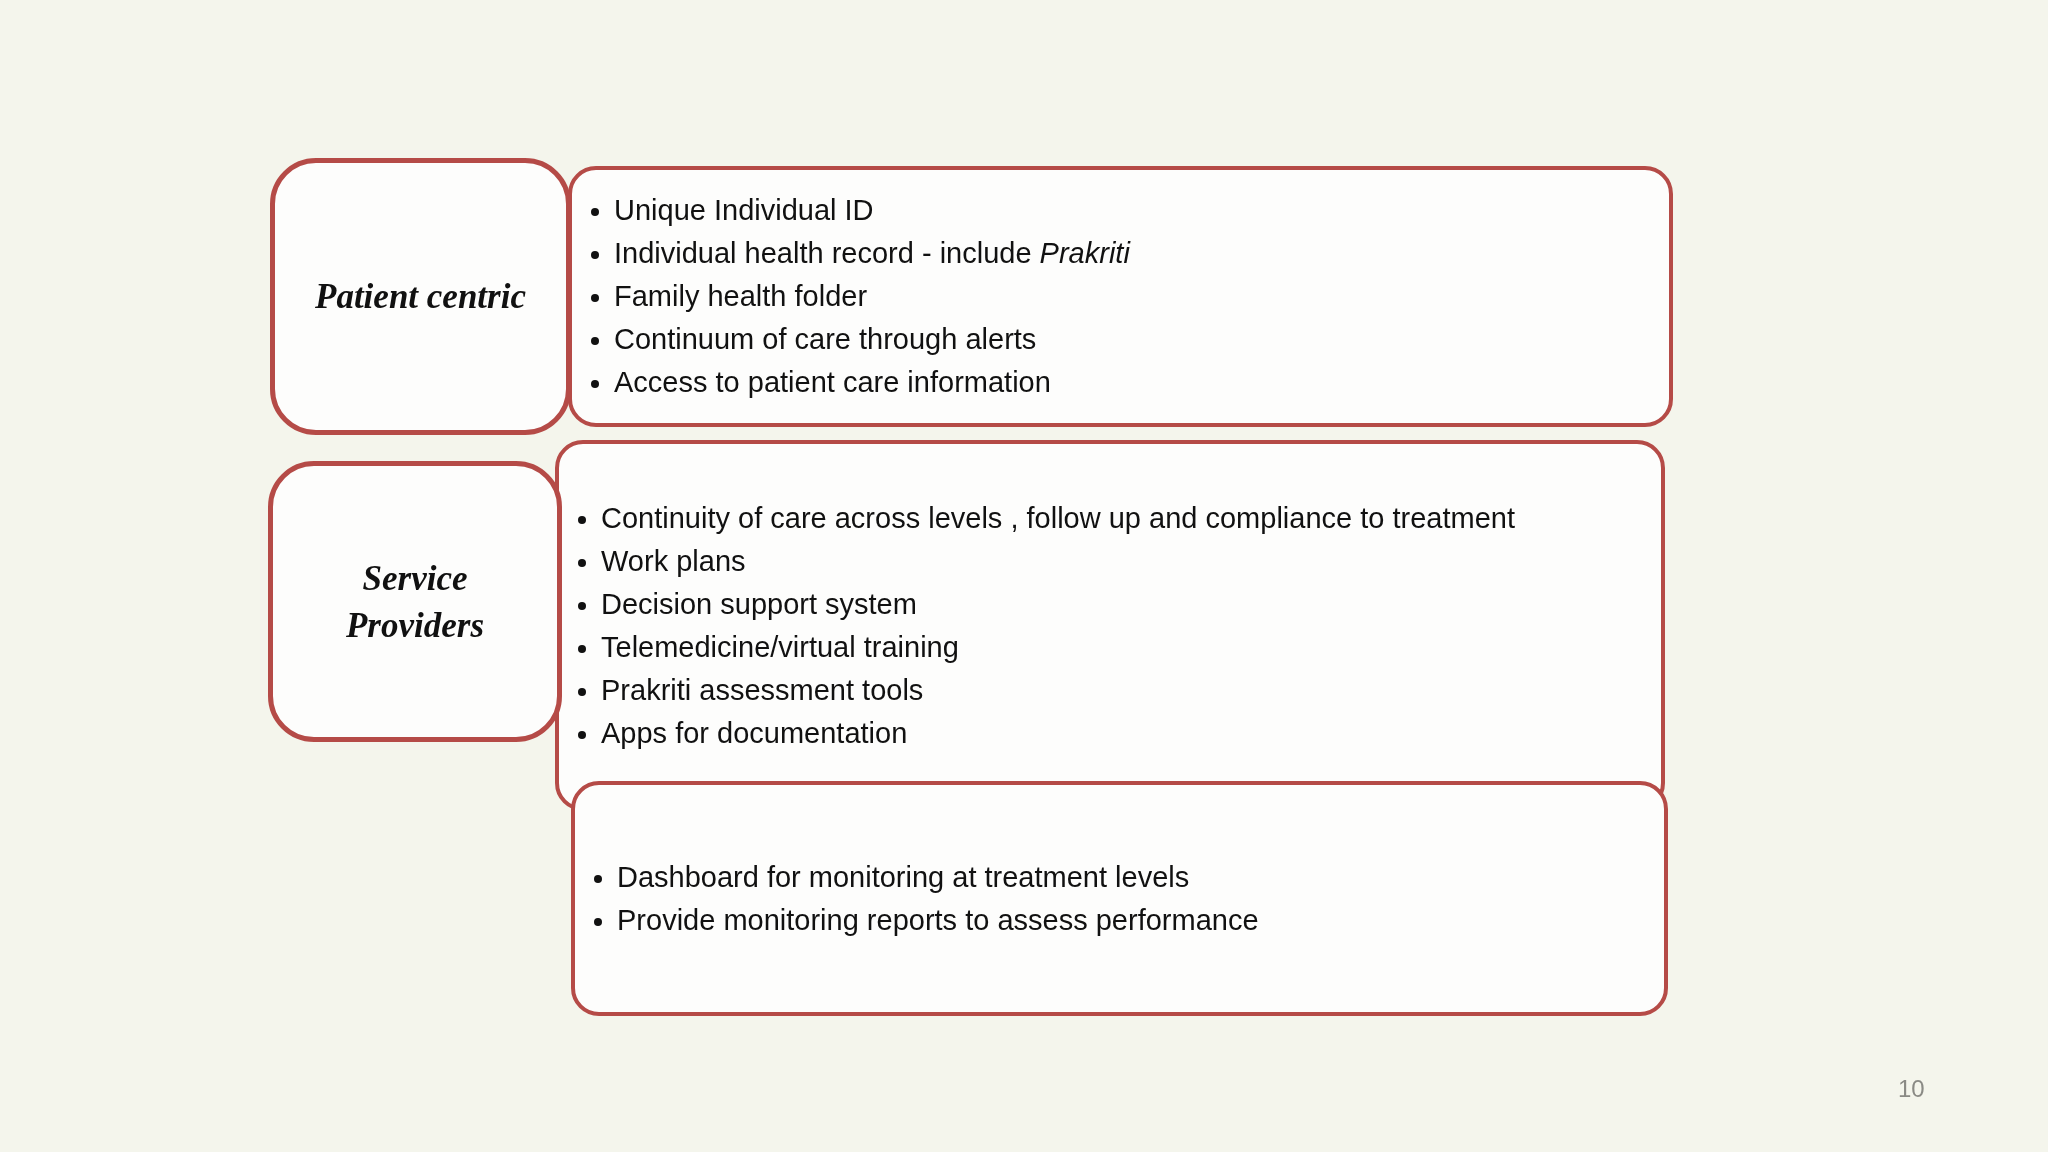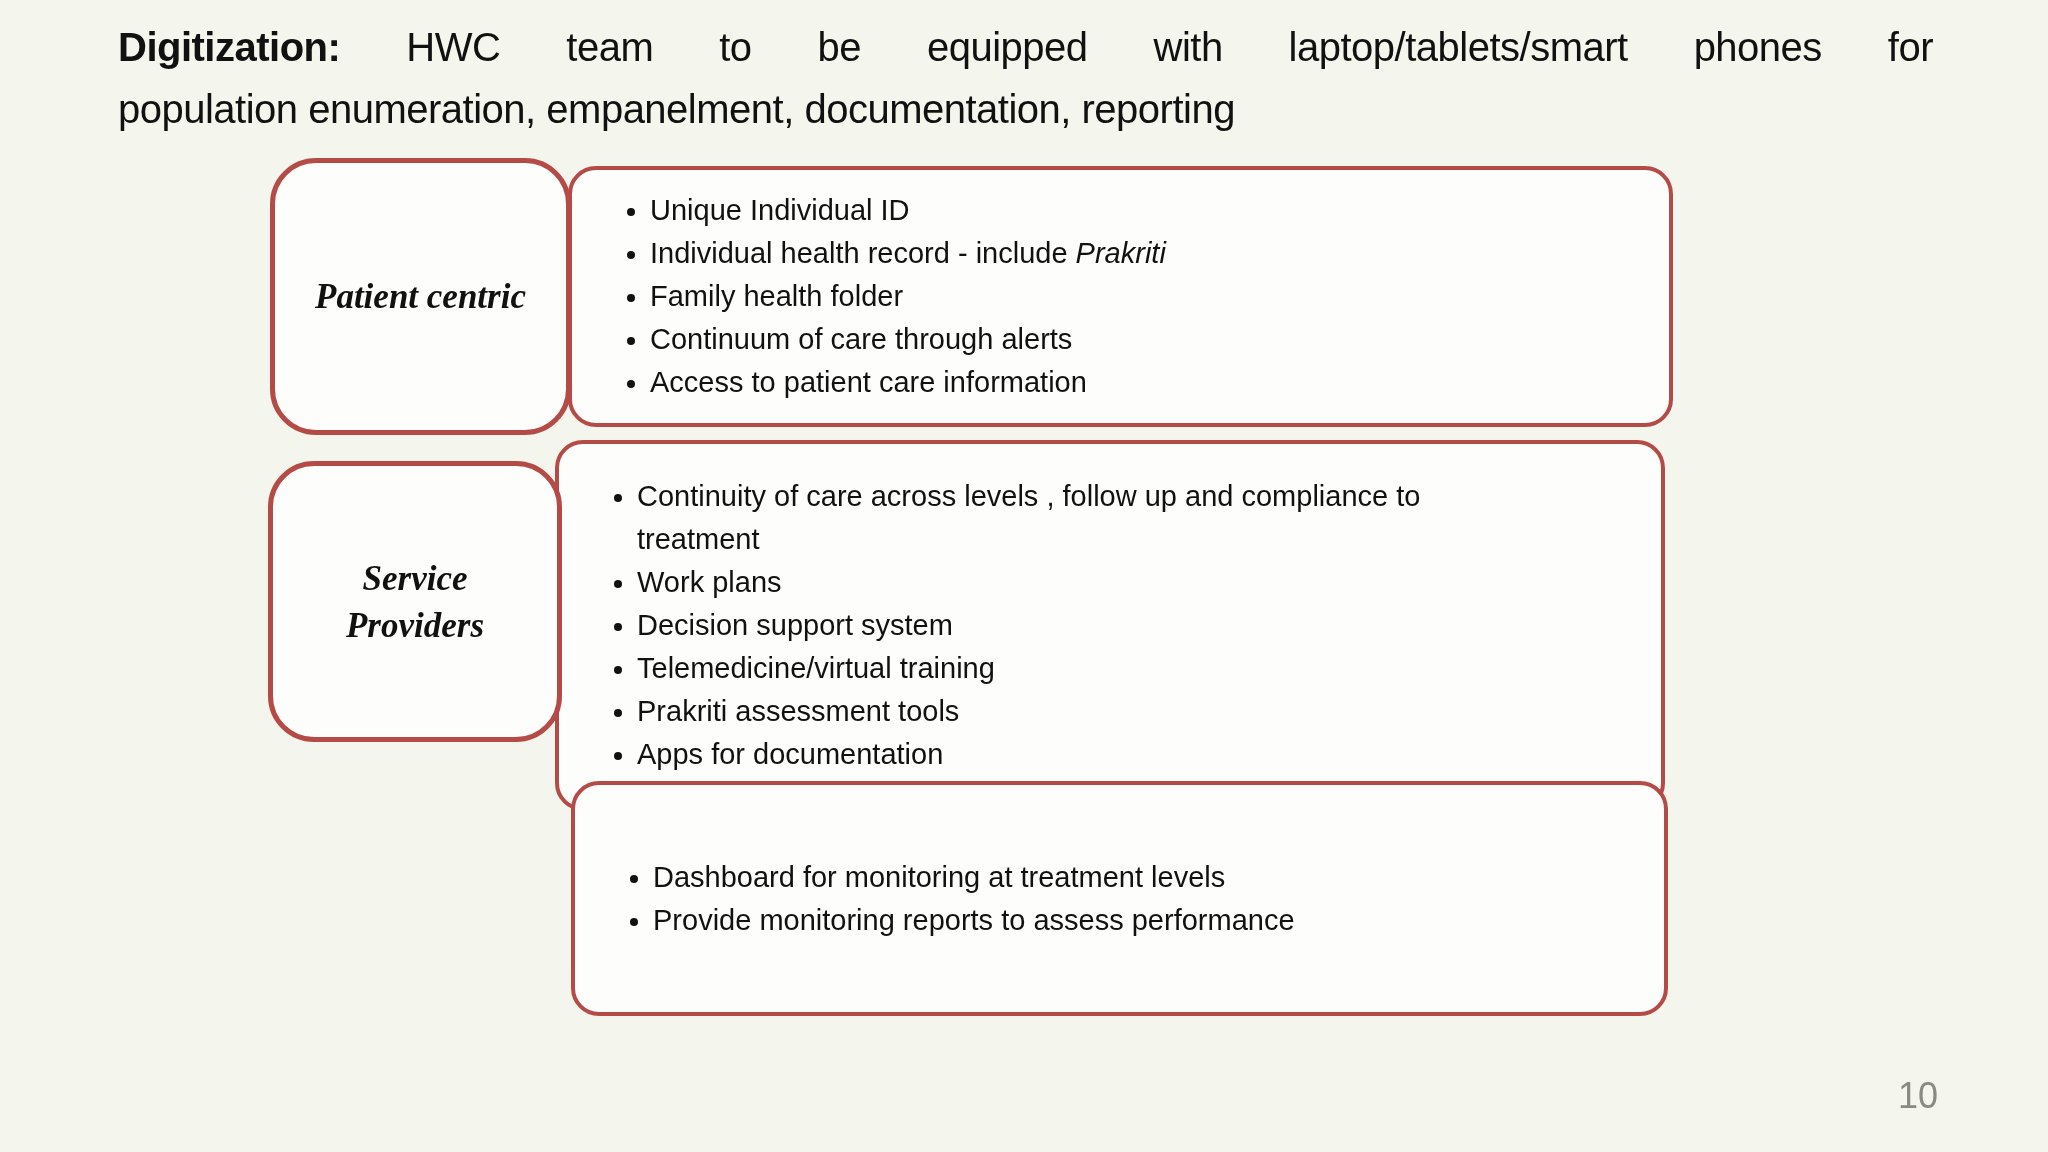--- a/index.html
+++ b/index.html
@@ -55,52 +55,48 @@
   .bullet-box {
     position: absolute;
     background: var(--fill);
     border: 4px solid var(--accent);
     border-radius: 28px;
     z-index: 1;
     display: flex; flex-direction: column; justify-content: center;
   }
   .bullet-box ul {
     margin: 0;
-    padding-left: 78px;
+    padding-left: 42px;
     list-style: disc outside;
     font-size: 29px;
     line-height: 43px;
   }
   .bullet-box li::marker { color: var(--ink); font-size: 26px; }
   .bullet-box .ital { font-style: italic; }
 
   
   .r1-label  { left: 270px; top: 158px; width: 301px; height: 277px; }
   .r1-bullet { left: 568px; top: 166px; width: 1105px; height: 261px; }
   .r2-label  { left: 268px; top: 461px; width: 294px; height: 281px; }
   .r2-bullet { left: 555px; top: 440px; width: 1110px; height: 371px; padding-right: 120px; }
   .r3-label  { left: 268px; top: 772px; width: 303px; height: 277px; }
   .r3-bullet { left: 571px; top: 781px; width: 1097px; height: 235px; }
 
   .page-number {
     position: absolute;
     left: 1898px; top: 1075px;
-    font-size: 36px;
+    font-size: 24px;
     color: var(--muted);
   }
 </style>
 </head>
 <body>
 
 <div class="slide">
 
-  <div class="title">
-    <div class="title-line1"><span class="bold">Digitization:</span><span> HWC team to be equipped with laptop/tablets/smart phones for</span></div>
-    <div class="title-line2">population enumeration, empanelment, documentation, reporting</div>
-  </div>
 
   <div class="label-box r1-label">
     <span>Patient centric</span>
   </div>
   <div class="bullet-box r1-bullet">
     <ul>
         <li><span>Unique Individual ID</span></li>
         <li><span>Individual health record  - include </span><span class="ital">Prakriti</span></li>
         <li><span>Family health folder</span></li>
         <li><span>Continuum of care through alerts</span></li>

